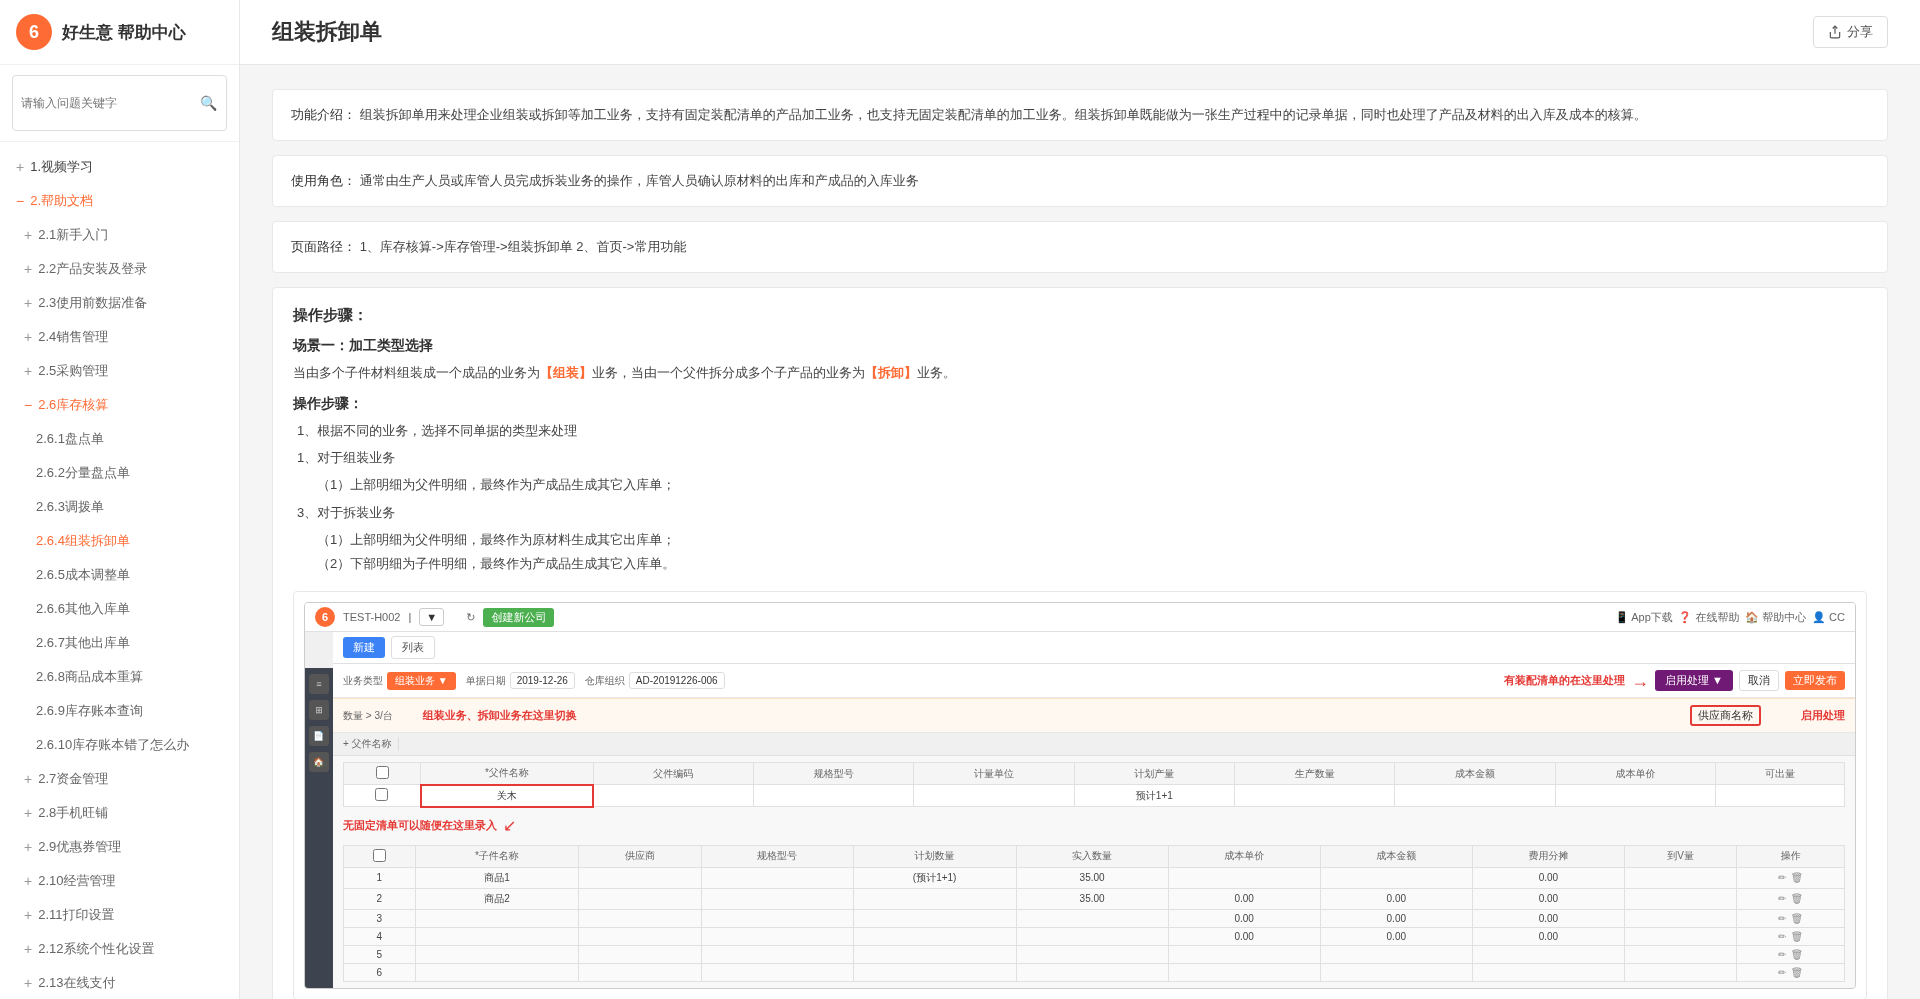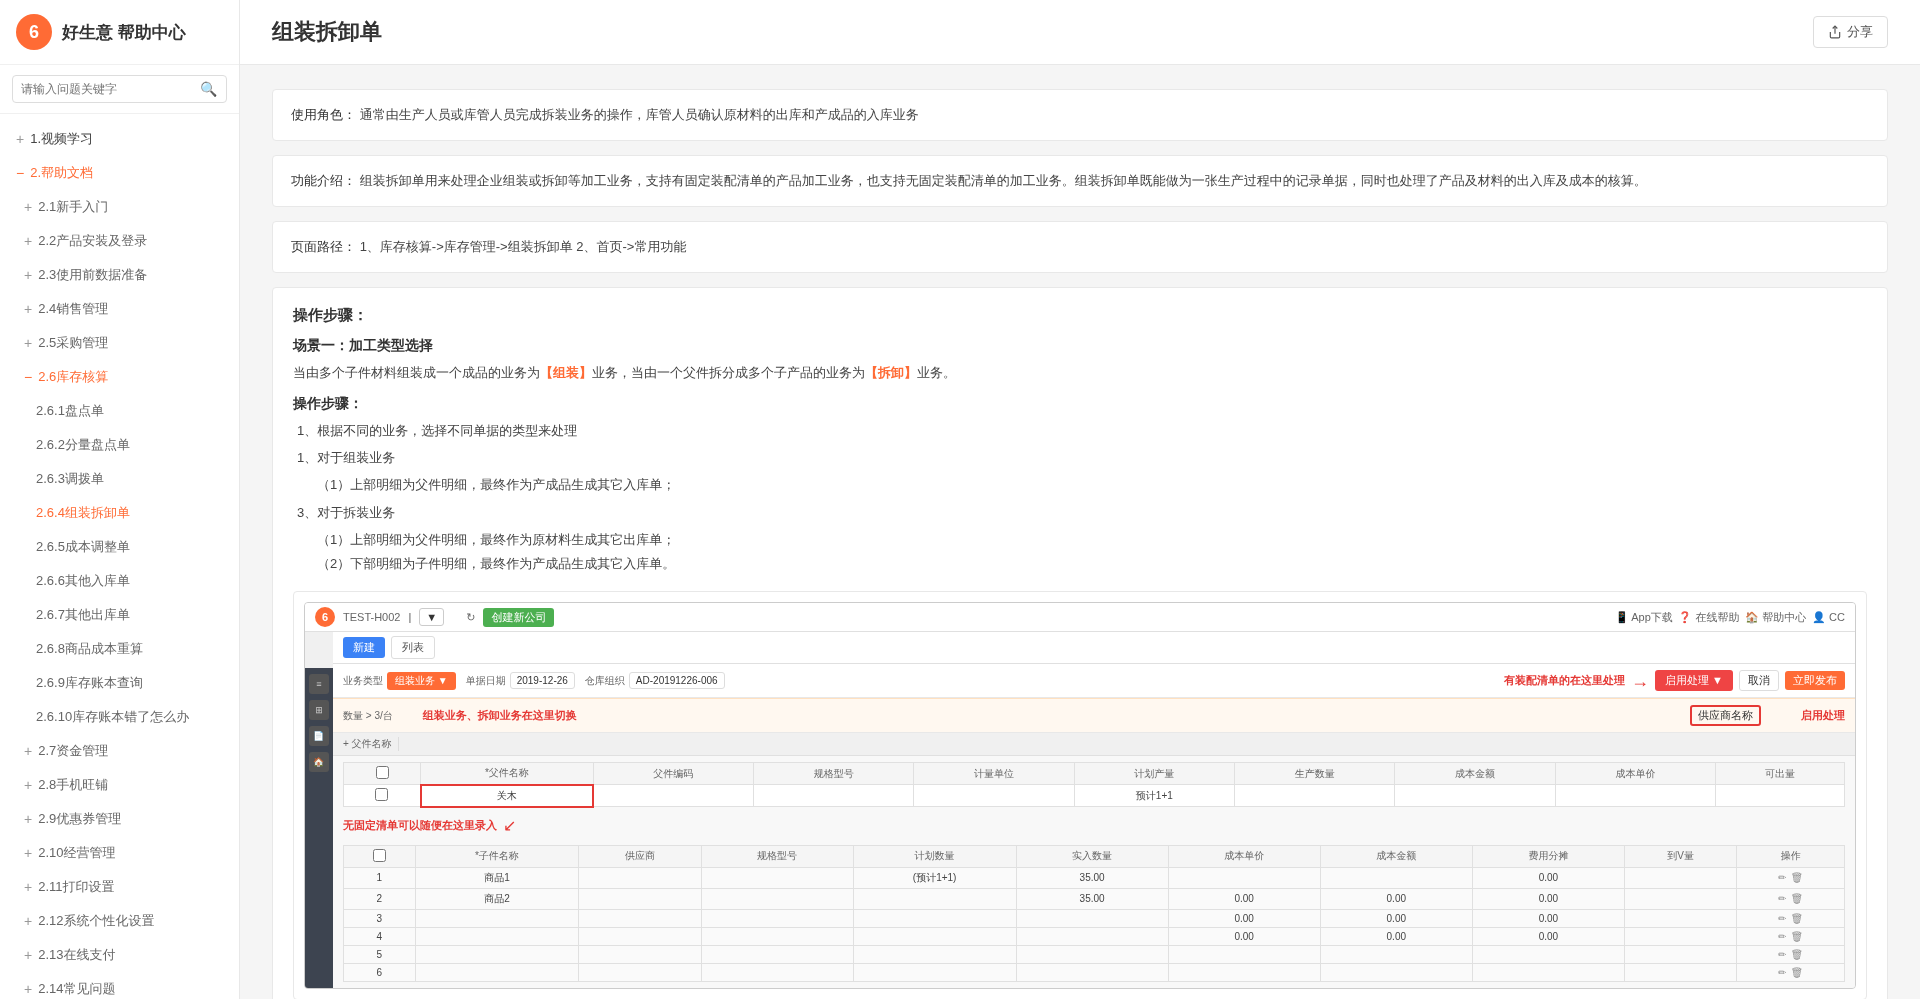--- a/index.html
+++ b/index.html
@@ -43,21 +43,21 @@
     }
     .sidebar-search {
       padding: 10px 12px;
       border-bottom: 1px solid #f0f0f0;
     }
     .search-box {
       display: flex;
       align-items: center;
       border: 1px solid #ddd;
       border-radius: 4px;
-      padding: 5px 8px;
+      padding: 19px 8px;
       background: #fff;
     }
     .search-box input {
       border: none;
       outline: none;
       font-size: 13px;
       flex: 1;
       color: #999;
     }
     .search-icon-btn {
@@ -465,27 +465,27 @@
         <polyline points="16 6 12 2 8 6"></polyline>
         <line x1="12" y1="2" x2="12" y2="15"></line>
       </svg>
       <span>分享</span>
     </button>
   </div>
 
   <div class="main-content">
 
     <div class="info-block">
+      <span class="label">功能介绍：</span>
+      <span>组装拆卸单用来处理企业组装或拆卸等加工业务，支持有固定装配清单的产品加工业务，也支持无固定装配清单的加工业务。组装拆卸单既能做为一张生产过程中的记录单据，同时也处理了产品及材料的出入库及成本的核算。</span>
+    </div>
+
+    <div class="info-block">
       <span class="label">使用角色：</span>
       <span>通常由生产人员或库管人员完成拆装业务的操作，库管人员确认原材料的出库和产成品的入库业务</span>
-    </div>
-
-    <div class="info-block">
-      <span class="label">功能介绍：</span>
-      <span>组装拆卸单用来处理企业组装或拆卸等加工业务，支持有固定装配清单的产品加工业务，也支持无固定装配清单的加工业务。组装拆卸单既能做为一张生产过程中的记录单据，同时也处理了产品及材料的出入库及成本的核算。</span>
     </div>
 
     <div class="info-block">
       <span class="label">页面路径：</span>
       <span>1、库存核算-&gt;库存管理-&gt;组装拆卸单 2、首页-&gt;常用功能</span>
     </div>
 
     <div class="content-section">
       <div class="section-title">操作步骤：</div>
 
@@ -549,21 +549,21 @@
                     <div class="form-field-value">2019-12-26</div>
                   </div>
                   <div class="form-field-group">
                     <span class="form-field-label">仓库组织</span>
                     <div class="form-field-value">AD-20191226-006</div>
                   </div>
 
                   <div style="margin-left:auto; display:flex; align-items:center; gap:6px; position:relative;">
                     <div style="color:#e53935; font-size:11px; font-weight:bold;">有装配清单的在这里处理</div>
                     <div style="color:#e53935; font-size:18px; line-height:1;">→</div>
-                    <button style="background:#ef4444; color:white; border:none; border-radius:3px; padding:3px 10px; font-size:11px; cursor:pointer;">启用处理 ▼</button>
+                    <button style="background:#701a75; color:white; border:none; border-radius:3px; padding:3px 10px; font-size:11px; cursor:pointer;">启用处理 ▼</button>
                     <div style="border:1px solid #ddd; border-radius:3px; padding:2px 8px; font-size:11px; background:#fff; cursor:pointer;">取消</div>
                     <div style="background:#ff6b35; color:white; border-radius:3px; padding:2px 8px; font-size:11px; cursor:pointer;">立即发布</div>
                   </div>
                 </div>
 
                 <div class="app-form-bar" style="background:#fff8f0; border-top:1px solid #ffe0c0;">
                   <div class="form-field-group">
                     <span class="form-field-label">数量 &gt; 3/台</span>
                   </div>
                   <div style="color:#e53935; font-size:11px; font-weight:bold; margin-left:20px;">组装业务、拆卸业务在这里切换</div>

